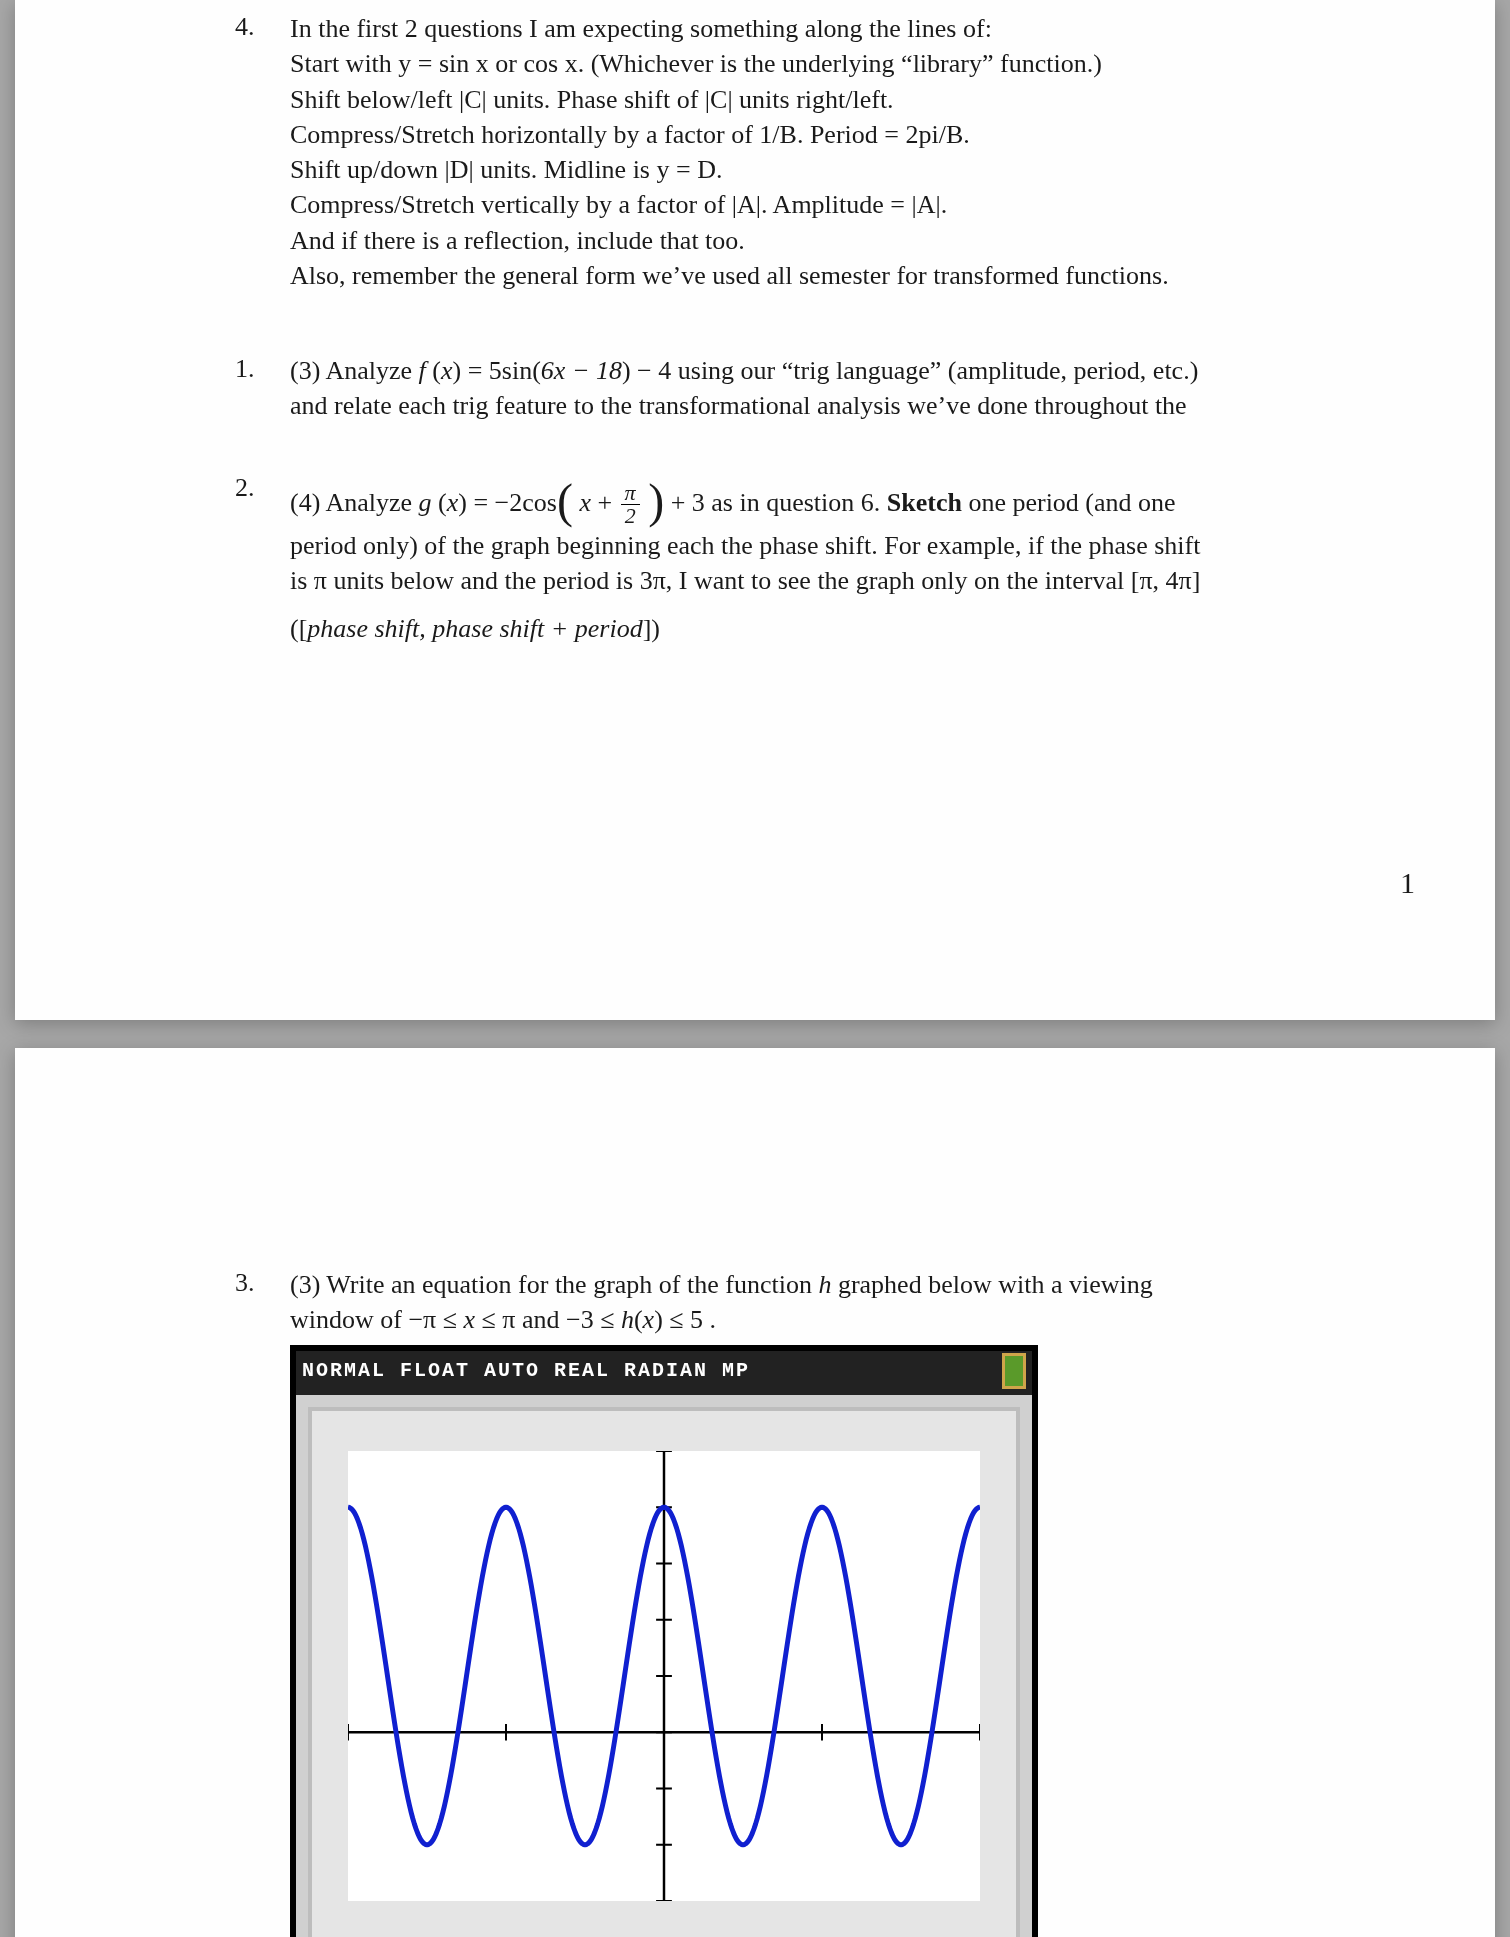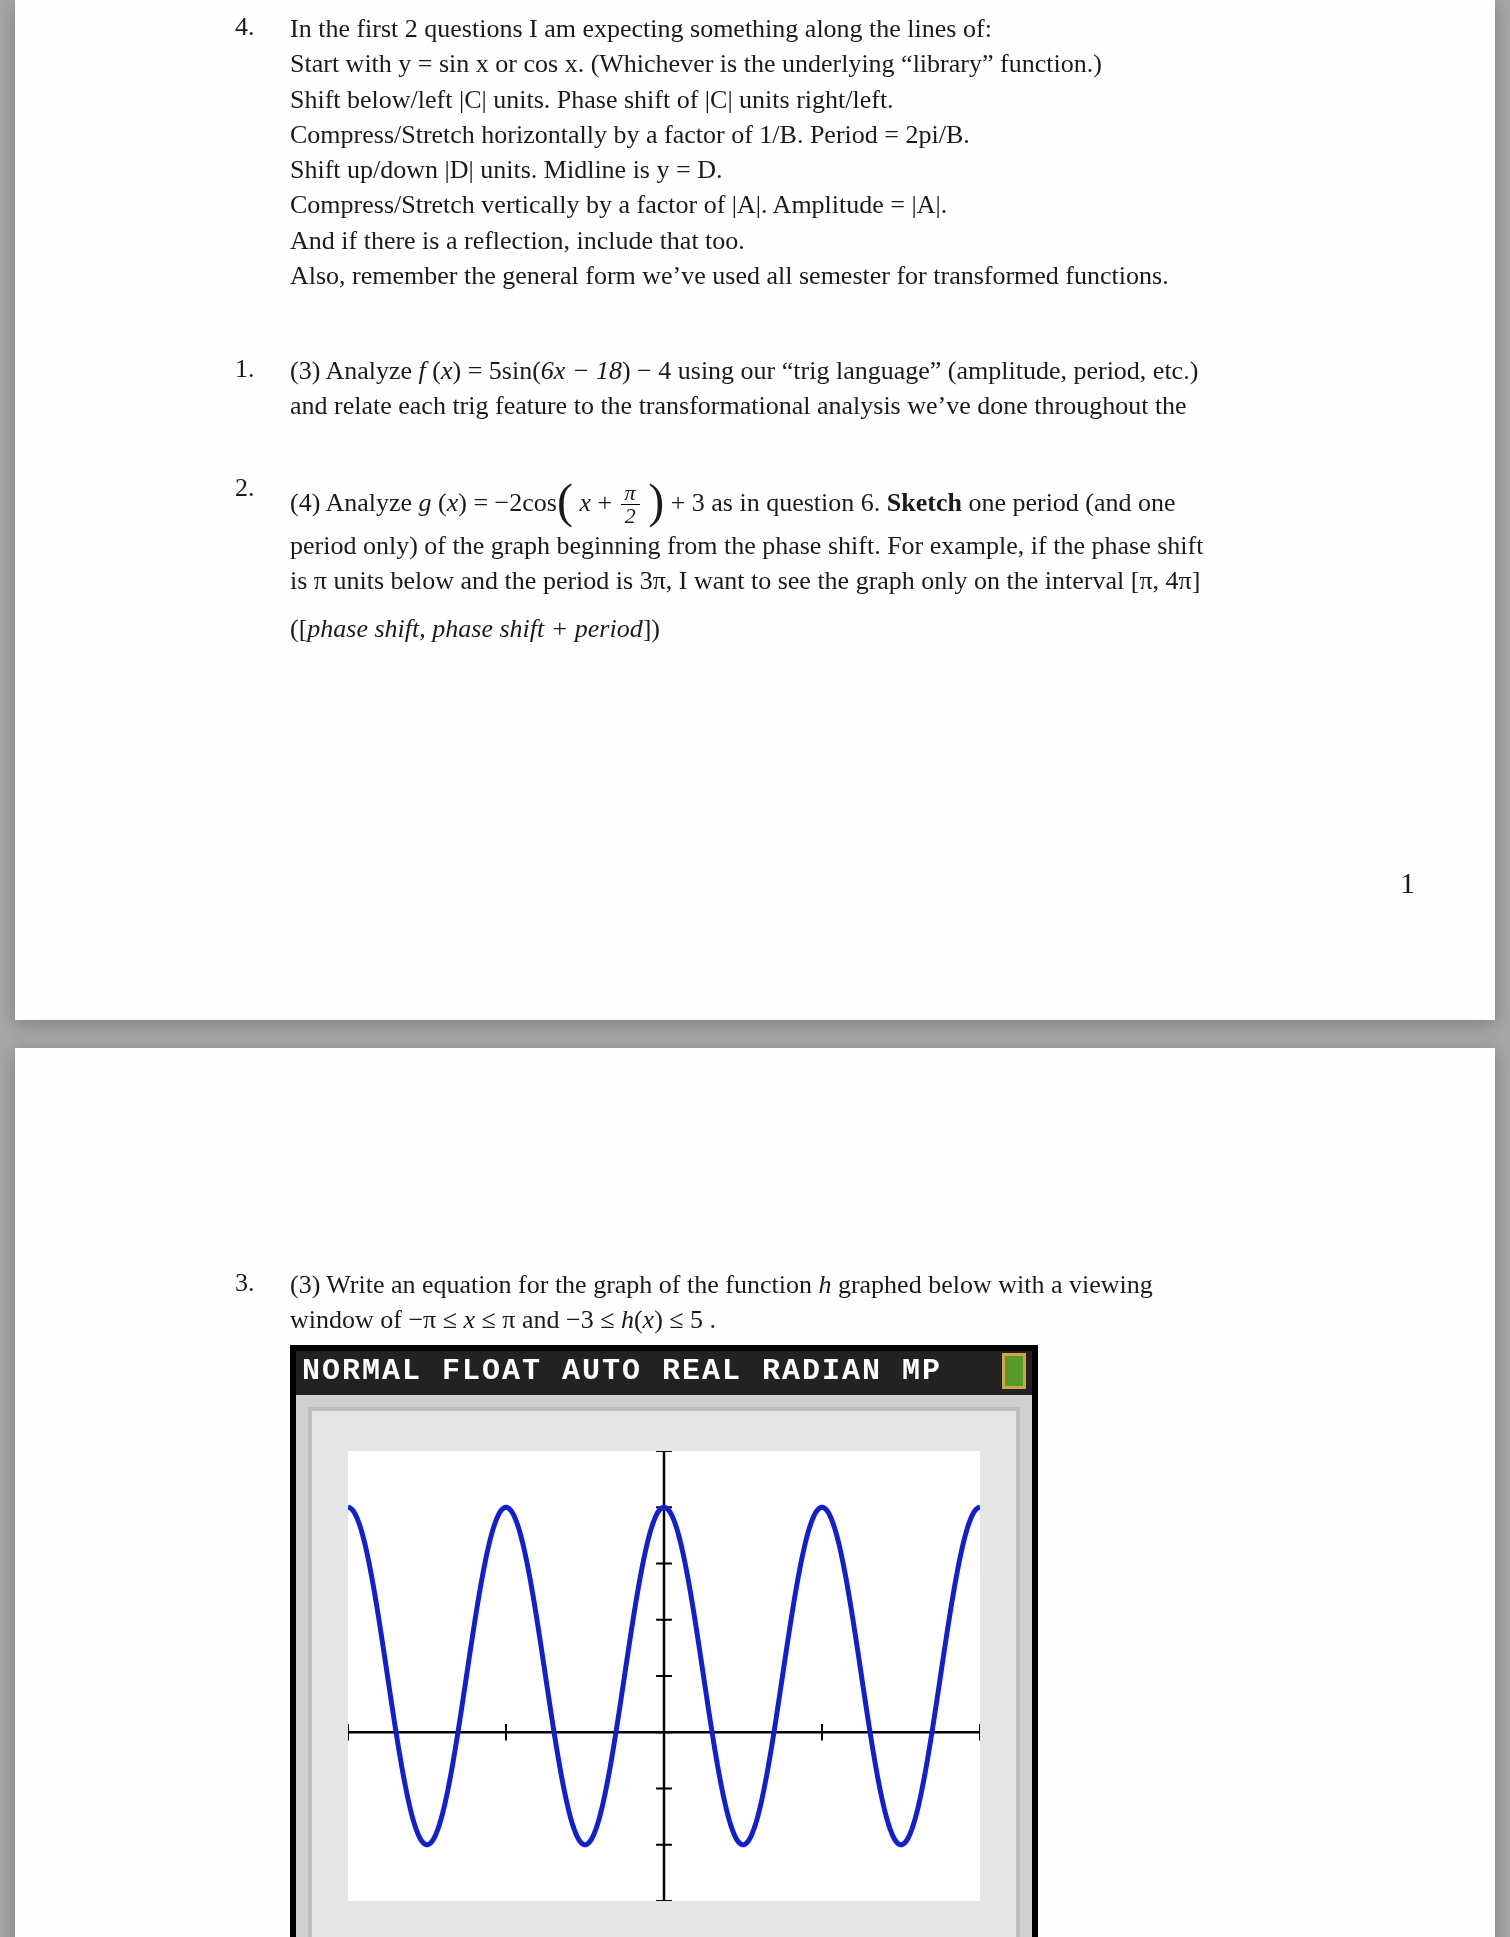--- a/index.html
+++ b/index.html
@@ -93,21 +93,21 @@
     border: 6px solid #000;
     background: #d0d0d0;
     margin-top: 8px;
     box-sizing: border-box;
   }
   .calc-header {
     background: #222;
     color: #fff;
     font-family: "Courier New", monospace;
     font-weight: bold;
-    font-size: 30px;
+    font-size: 20px;
     letter-spacing: 2px;
     padding: 2px 6px 6px 6px;
     display: flex;
     align-items: center;
     justify-content: space-between;
   }
   .calc-batt {
     width: 24px; height: 36px;
     background: #5a9a2a;
     border: 3px solid #cfa54a;
@@ -179,21 +179,21 @@
             <span>g</span>
             <span class="upright">(</span><span>x</span><span class="upright">)</span>
           </span>
           <span class="upright"> = −2cos</span><span class="bigparen">(</span>
           <span class="math">x</span><span> + </span><span class="frac">
               <span class="num">π</span>
               <span class="den">2</span>
             </span>
           <span class="bigparen">)</span><span> + 3  as in question 6.  </span><b>Sketch</b><span> one period (and one</span>
         </p>
-        <p>period only) of the graph beginning from the phase shift.  For example, if the phase shift</p>
+        <p>period only) of the graph beginning each the phase shift.  For example, if the phase shift</p>
         <p>
           <span>is π units below and the period is 3π, I want to see the graph only on the interval </span><span class="upright">[π, 4π]</span>
         </p>
         <p style="margin-top:14px;">
           <span class="upright">([</span><span class="math">phase shift, phase shift + period</span><span class="upright">])</span>
         </p>
       </div>
     </div>
 
     <div class="page-number">1</div>

